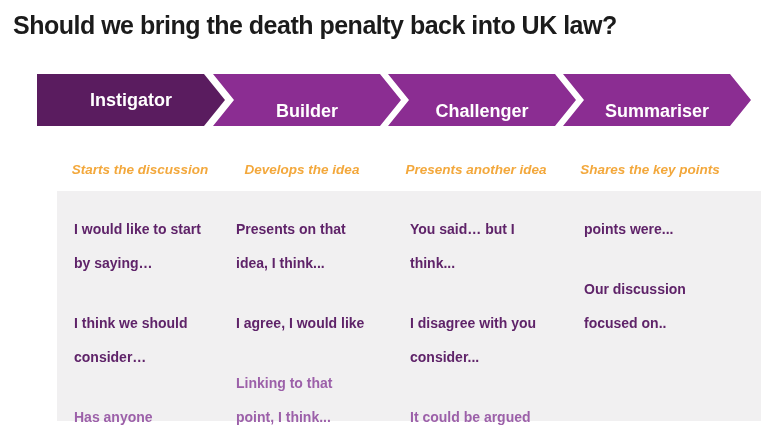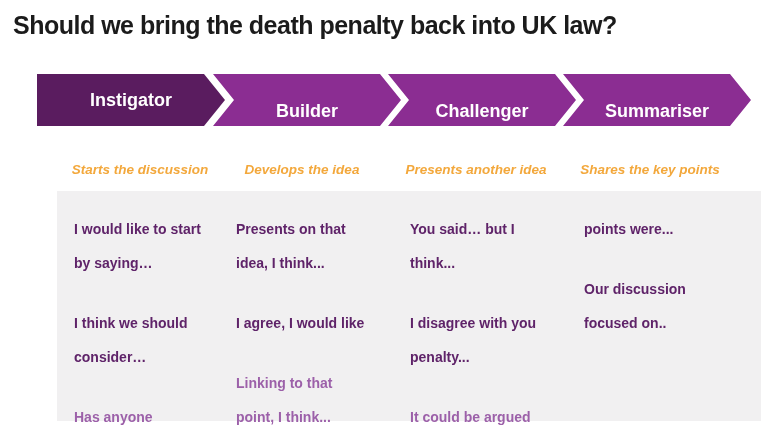--- a/index.html
+++ b/index.html
@@ -133,21 +133,21 @@
     </p>
   </div>
 
   <div class="box col3">
     <p class="phrase phrase-dark">
       <span class="ln">You said… but I</span>
       <span class="ln">think...</span>
     </p>
     <p class="phrase phrase-dark">
       <span class="ln">I disagree with you</span>
-      <span class="ln">penalty...</span>
+      <span class="ln">consider...</span>
     </p>
     <p class="phrase phrase-light">
       <span class="ln">It could be argued</span>
       <span class="ln">that...</span>
     </p>
   </div>
 
   <div class="box col4">
     <p class="phrase phrase-dark">
       <span class="ln">points were...</span>

